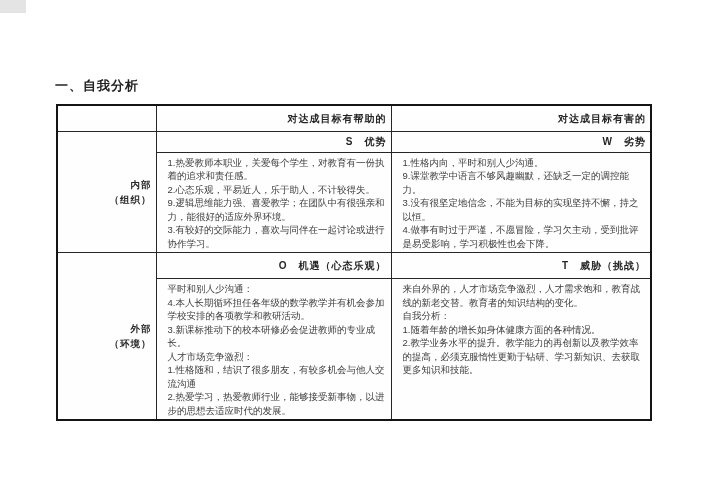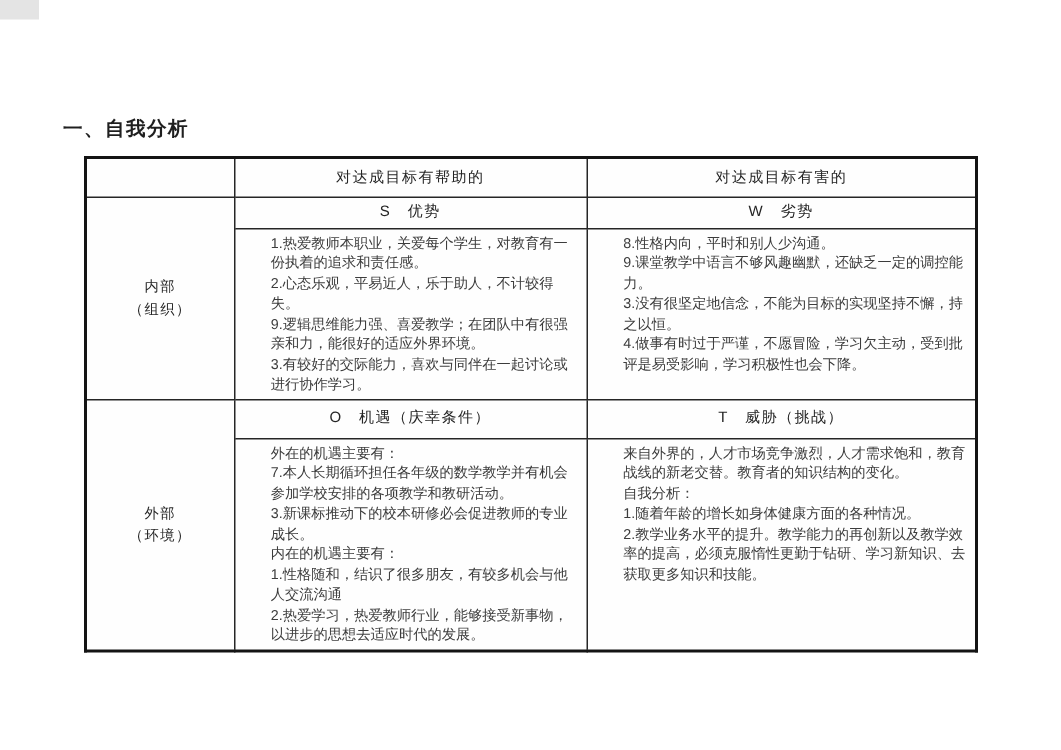--- a/index.html
+++ b/index.html
@@ -7,40 +7,40 @@
     width:707px;height:500px;position:relative;overflow:hidden;
     background:#ffffff;
     font-family:"Liberation Sans","DejaVu Sans",sans-serif;
     color:#3a3a3a;
   }
   .scan-corner{
     position:absolute;left:0;top:0;width:26px;height:13px;
     background:#d8d8d8;opacity:.7;
   }
   .doc-title{
-    position:absolute;left:42px;top:77px;
+    position:absolute;left:55px;top:77px;
     font-size:13px;font-weight:bold;color:#1f1f1f;letter-spacing:1px;
   }
   table.swot{
     position:absolute;left:56px;top:104px;
     border-collapse:collapse;table-layout:fixed;width:594px;
     background:#fefefe;
   }
   table.swot, table.swot td{
     border:1px solid #262626;
   }
   table.swot{border:2px solid #141414;}
   td{
     font-size:9.5px;line-height:13.5px;color:#3c3c3c;
-    vertical-align:top;padding:3px 6px 2px 24px;
+    vertical-align:top;padding:3px 6px 2px 11px;
     overflow:hidden;
   }
   td.center{
-    text-align:center;vertical-align:middle;
-    font-weight:normal;color:#252525;padding:2px 4px;
+    text-align:right;vertical-align:middle;
+    font-weight:bold;color:#252525;padding:2px 4px;
   }
   td.colhead{font-size:10px;letter-spacing:1px;}
   td.quadhead{font-size:10px;letter-spacing:1px;}
   td.rowgroup{font-size:9.5px;line-height:15px;letter-spacing:1px;}
   tr.r1{height:26px;}
   tr.r2{height:21px;}
   tr.r3{height:95px;}
   tr.r4{height:26px;}
   tr.r5{height:128px;}
   .cell-item{margin:0 0 0 0;}
@@ -73,40 +73,40 @@
       <td class="center quadhead">W　劣势</td>
     </tr>
     <tr class="r3">
       <td>
         <div class="cell-item">1.热爱教师本职业，关爱每个学生，对教育有一份执着的追求和责任感。</div>
         <div class="cell-item">2.心态乐观，平易近人，乐于助人，不计较得失。</div>
         <div class="cell-item">9.逻辑思维能力强、喜爱教学；在团队中有很强亲和力，能很好的适应外界环境。</div>
         <div class="cell-item">3.有较好的交际能力，喜欢与同伴在一起讨论或进行协作学习。</div>
       </td>
       <td>
-        <div class="cell-item">8.性格内向，平时和别人少沟通。</div>
+        <div class="cell-item">1.性格内向，平时和别人少沟通。</div>
         <div class="cell-item">9.课堂教学中语言不够风趣幽默，还缺乏一定的调控能力。</div>
         <div class="cell-item">3.没有很坚定地信念，不能为目标的实现坚持不懈，持之以恒。</div>
         <div class="cell-item">4.做事有时过于严谨，不愿冒险，学习欠主动，受到批评是易受影响，学习积极性也会下降。</div>
       </td>
     </tr>
     <tr class="r4">
       <td class="center rowgroup" rowspan="2">
         <div>外部</div>
         <div>（环境）</div>
       </td>
-      <td class="center quadhead">O　机遇（庆幸条件）</td>
+      <td class="center quadhead">O　机遇（心态乐观）</td>
       <td class="center quadhead">T　威胁（挑战）</td>
     </tr>
     <tr class="r5">
       <td>
-        <div class="cell-item">外在的机遇主要有：</div>
-        <div class="cell-item">7.本人长期循环担任各年级的数学教学并有机会参加学校安排的各项教学和教研活动。</div>
+        <div class="cell-item">平时和别人少沟通：</div>
+        <div class="cell-item">4.本人长期循环担任各年级的数学教学并有机会参加学校安排的各项教学和教研活动。</div>
         <div class="cell-item">3.新课标推动下的校本研修必会促进教师的专业成长。</div>
-        <div class="cell-item">内在的机遇主要有：</div>
+        <div class="cell-item">人才市场竞争激烈：</div>
         <div class="cell-item">1.性格随和，结识了很多朋友，有较多机会与他人交流沟通</div>
         <div class="cell-item">2.热爱学习，热爱教师行业，能够接受新事物，以进步的思想去适应时代的发展。</div>
       </td>
       <td>
         <div class="cell-item">来自外界的，人才市场竞争激烈，人才需求饱和，教育战线的新老交替。教育者的知识结构的变化。</div>
         <div class="cell-item">自我分析：</div>
         <div class="cell-item">1.随着年龄的增长如身体健康方面的各种情况。</div>
         <div class="cell-item">2.教学业务水平的提升。教学能力的再创新以及教学效率的提高，必须克服惰性更勤于钻研、学习新知识、去获取更多知识和技能。</div>
       </td>
     </tr>

